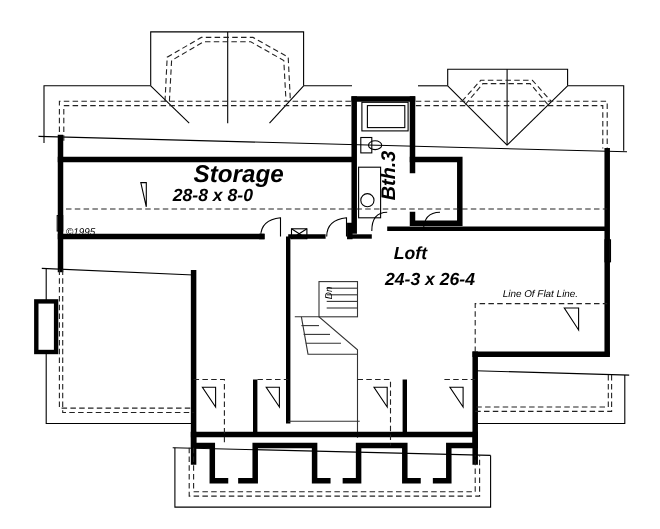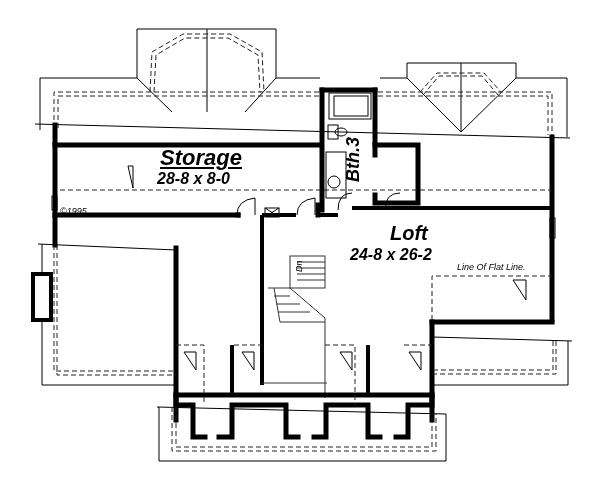--- a/index.html
+++ b/index.html
@@ -150,23 +150,23 @@
     <polygon class="thin" points="242,352 254,352 254,370"></polygon>
     <polygon class="thin" points="340,352 352,352 352,370"></polygon>
     <polygon class="thin" points="409,352 421,352 421,370"></polygon>
     <line class="thin" x1="157" y1="407" x2="446" y2="414"></line>
     <polyline class="thin" points="159,407 159,461 446,461 446,414"></polyline>
     <polyline class="dash" points="176,407 176,447 432,447 432,414"></polyline>
     <polyline class="dash" points="172,407 172,451 436,451 436,414"></polyline>
   </g>
 </svg>
 
-<div class="lbl room-name" style="left:160px;top:145px;text-decoration:underline;">Storage</div>
+<div class="lbl room-name" style="left:176px;top:145px;">Storage</div>
 <div class="lbl room-dim" style="left:157px;top:170px;">28-8 x 8-0</div>
 
-<div class="lbl room-name" style="left:390px;top:222px;font-size:20px;">Loft</div>
-<div class="lbl room-dim" style="left:350px;top:246px;">24-8 x 26-2</div>
+<div class="lbl room-name" style="left:358px;top:222px;font-size:16px;">Loft</div>
+<div class="lbl room-dim" style="left:350px;top:246px;">24-3 x 26-4</div>
 
 <div class="lbl room-name" style="left:328px;top:155px;font-size:18px;transform:rotate(-90deg);transform-origin:left top;top:182px;left:343px;">Bth.3</div>
 
 <div class="lbl note" style="left:457px;top:262px;">Line Of Flat Line.</div>
 <div class="lbl note" style="left:60px;top:206px;">©1995.</div>
 <div class="lbl note" style="left:294px;top:272px;transform:rotate(-90deg);transform-origin:left top;">Dn</div>
 
 </body></html>

